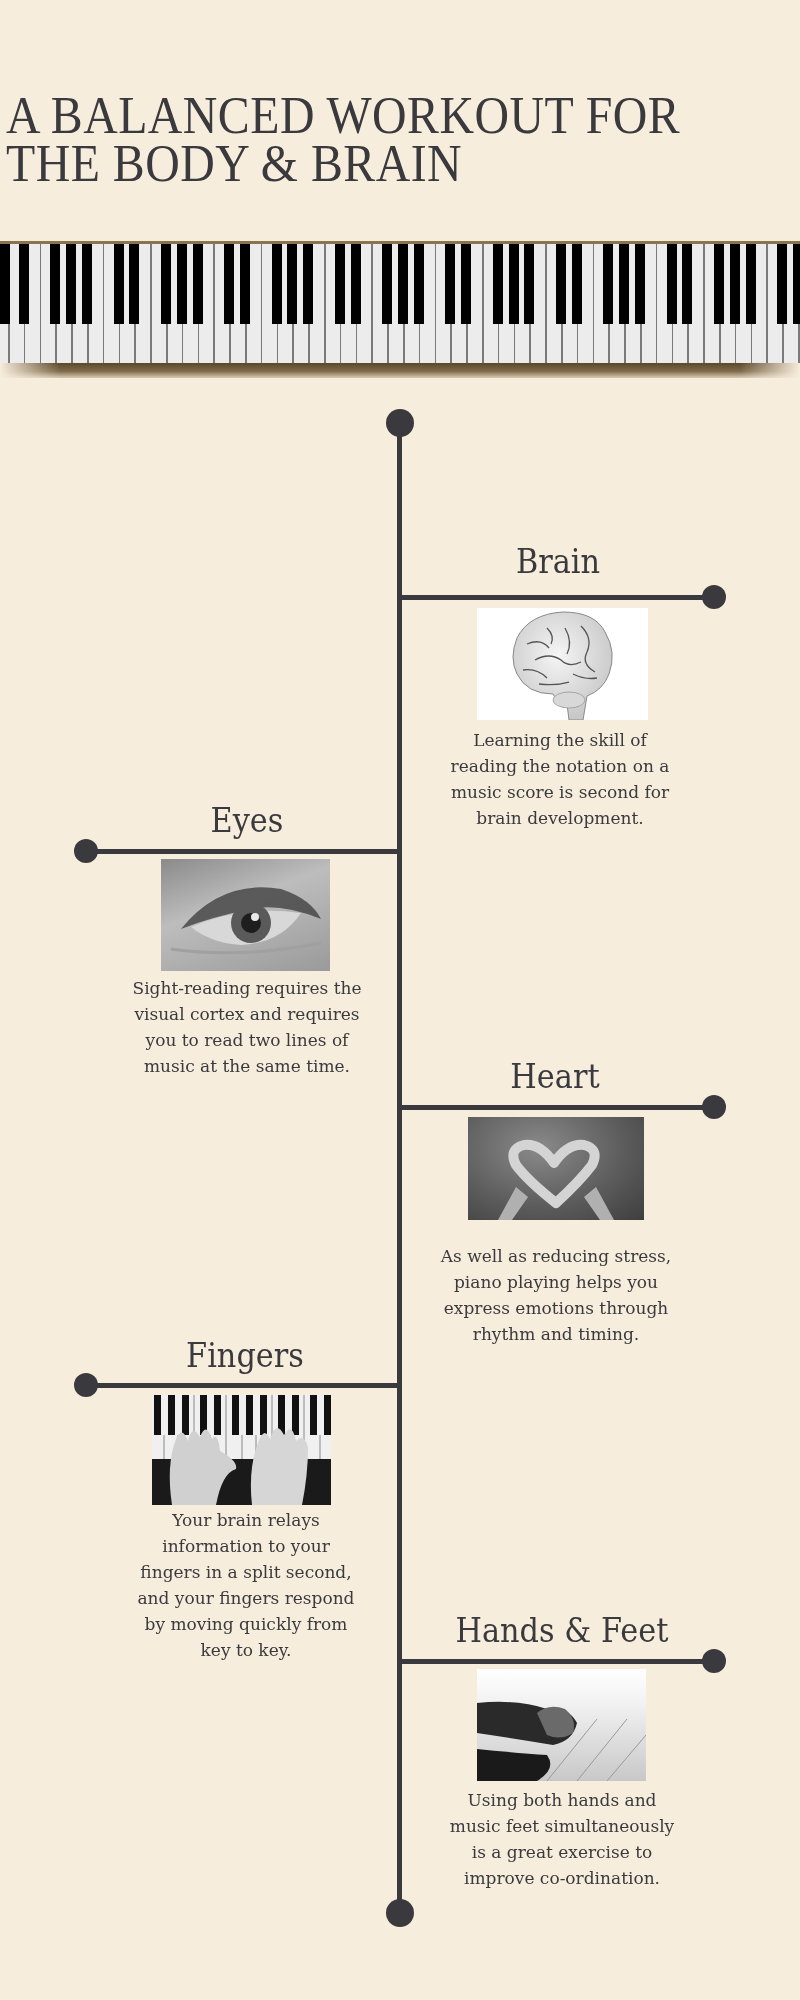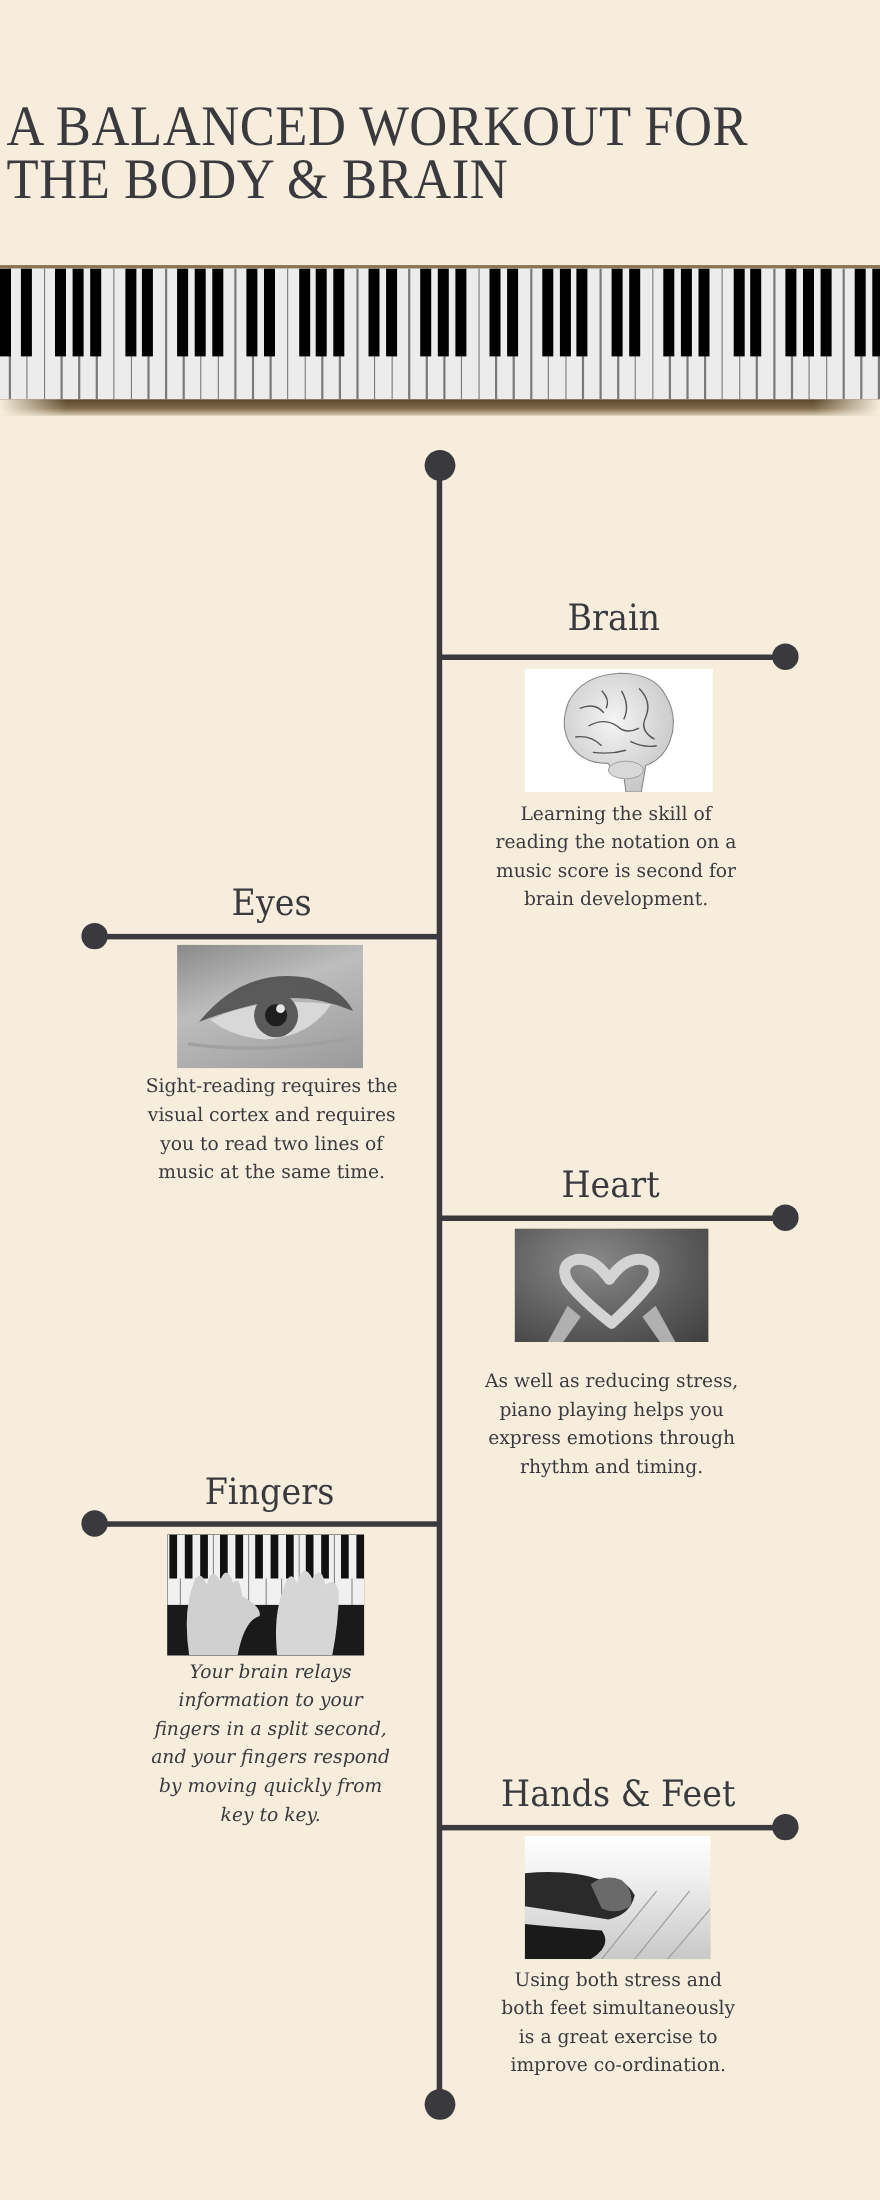--- a/index.html
+++ b/index.html
@@ -237,33 +237,33 @@
           <line x1="104" y1="40" x2="104" y2="64"></line>
           <line x1="120" y1="0" x2="120" y2="64"></line>
           <line x1="136" y1="40" x2="136" y2="64"></line>
           <line x1="152" y1="0" x2="152" y2="64"></line>
           <line x1="168" y1="40" x2="168" y2="64"></line>
         </g>
       <path d="M20 110 Q14 70 24 44 Q30 30 36 46 Q40 28 48 42 Q54 26 60 44 Q66 36 68 56 Q86 66 84 74 Q70 78 64 110 Z" fill="#d0d0d0"></path>
       <path d="M100 110 Q96 74 106 48 Q112 30 118 44 Q124 24 132 40 Q140 26 144 46 Q152 38 156 52 Q156 80 150 110 Z" fill="#d6d6d6"></path>
     </svg>
   </div>
-  <div class="item-text" style="left:130px; top:1507px; width:232px;font-style:italic;">Your brain relays information to your fingers in a split second, and your fingers respond by moving quickly from key to key.</div>
+  <div class="item-text" style="left:130px; top:1507px; width:232px;">Your brain relays information to your fingers in a split second, and your fingers respond by moving quickly from key to key.</div>
 </div>
 
 <div>
   <div class="hline" style="left:400px; top:1659px; width:314px;"></div>
   <div class="dot sm" style="left:702px; top:1649px;"></div>
   <div class="item-title" style="left:412px; top:1611px; width:300px;">Hands &amp; Feet</div>
   <div class="item-img" style="left:477px; top:1669px; width:169px; height:112px; background:linear-gradient(180deg,#ffffff 0%,#f2f2f2 30%,#c8c8c8 100%);">
     <svg width="169" height="112" viewBox="0 0 169 112">
       <g stroke="#9a9a9a" stroke-width="1">
           <line x1="100" y1="112" x2="150" y2="50"></line>
           <line x1="130" y1="112" x2="169" y2="66"></line>
           <line x1="70" y1="112" x2="120" y2="50"></line>
         </g>
       <path d="M0 80 L0 112 L60 112 Q80 100 70 86 Q40 84 0 80 Z" fill="#1a1a1a"></path>
       <path d="M0 34 Q40 30 70 40 Q90 36 100 54 Q96 72 76 76 Q40 70 0 64 Z" fill="#2a2a2a"></path>
       <path d="M60 44 Q72 34 88 40 Q100 50 96 64 Q84 72 70 66 Z" fill="#6a6a6a"></path>
     </svg>
   </div>
-  <div class="item-text" style="left:446px; top:1787px; width:232px;">Using both stress and both feet simultaneously is a great exercise to improve co-ordination.</div>
+  <div class="item-text" style="left:446px; top:1787px; width:232px;">Using both hands and music feet simultaneously is a great exercise to improve co-ordination.</div>
 </div>
 
 </body></html>

